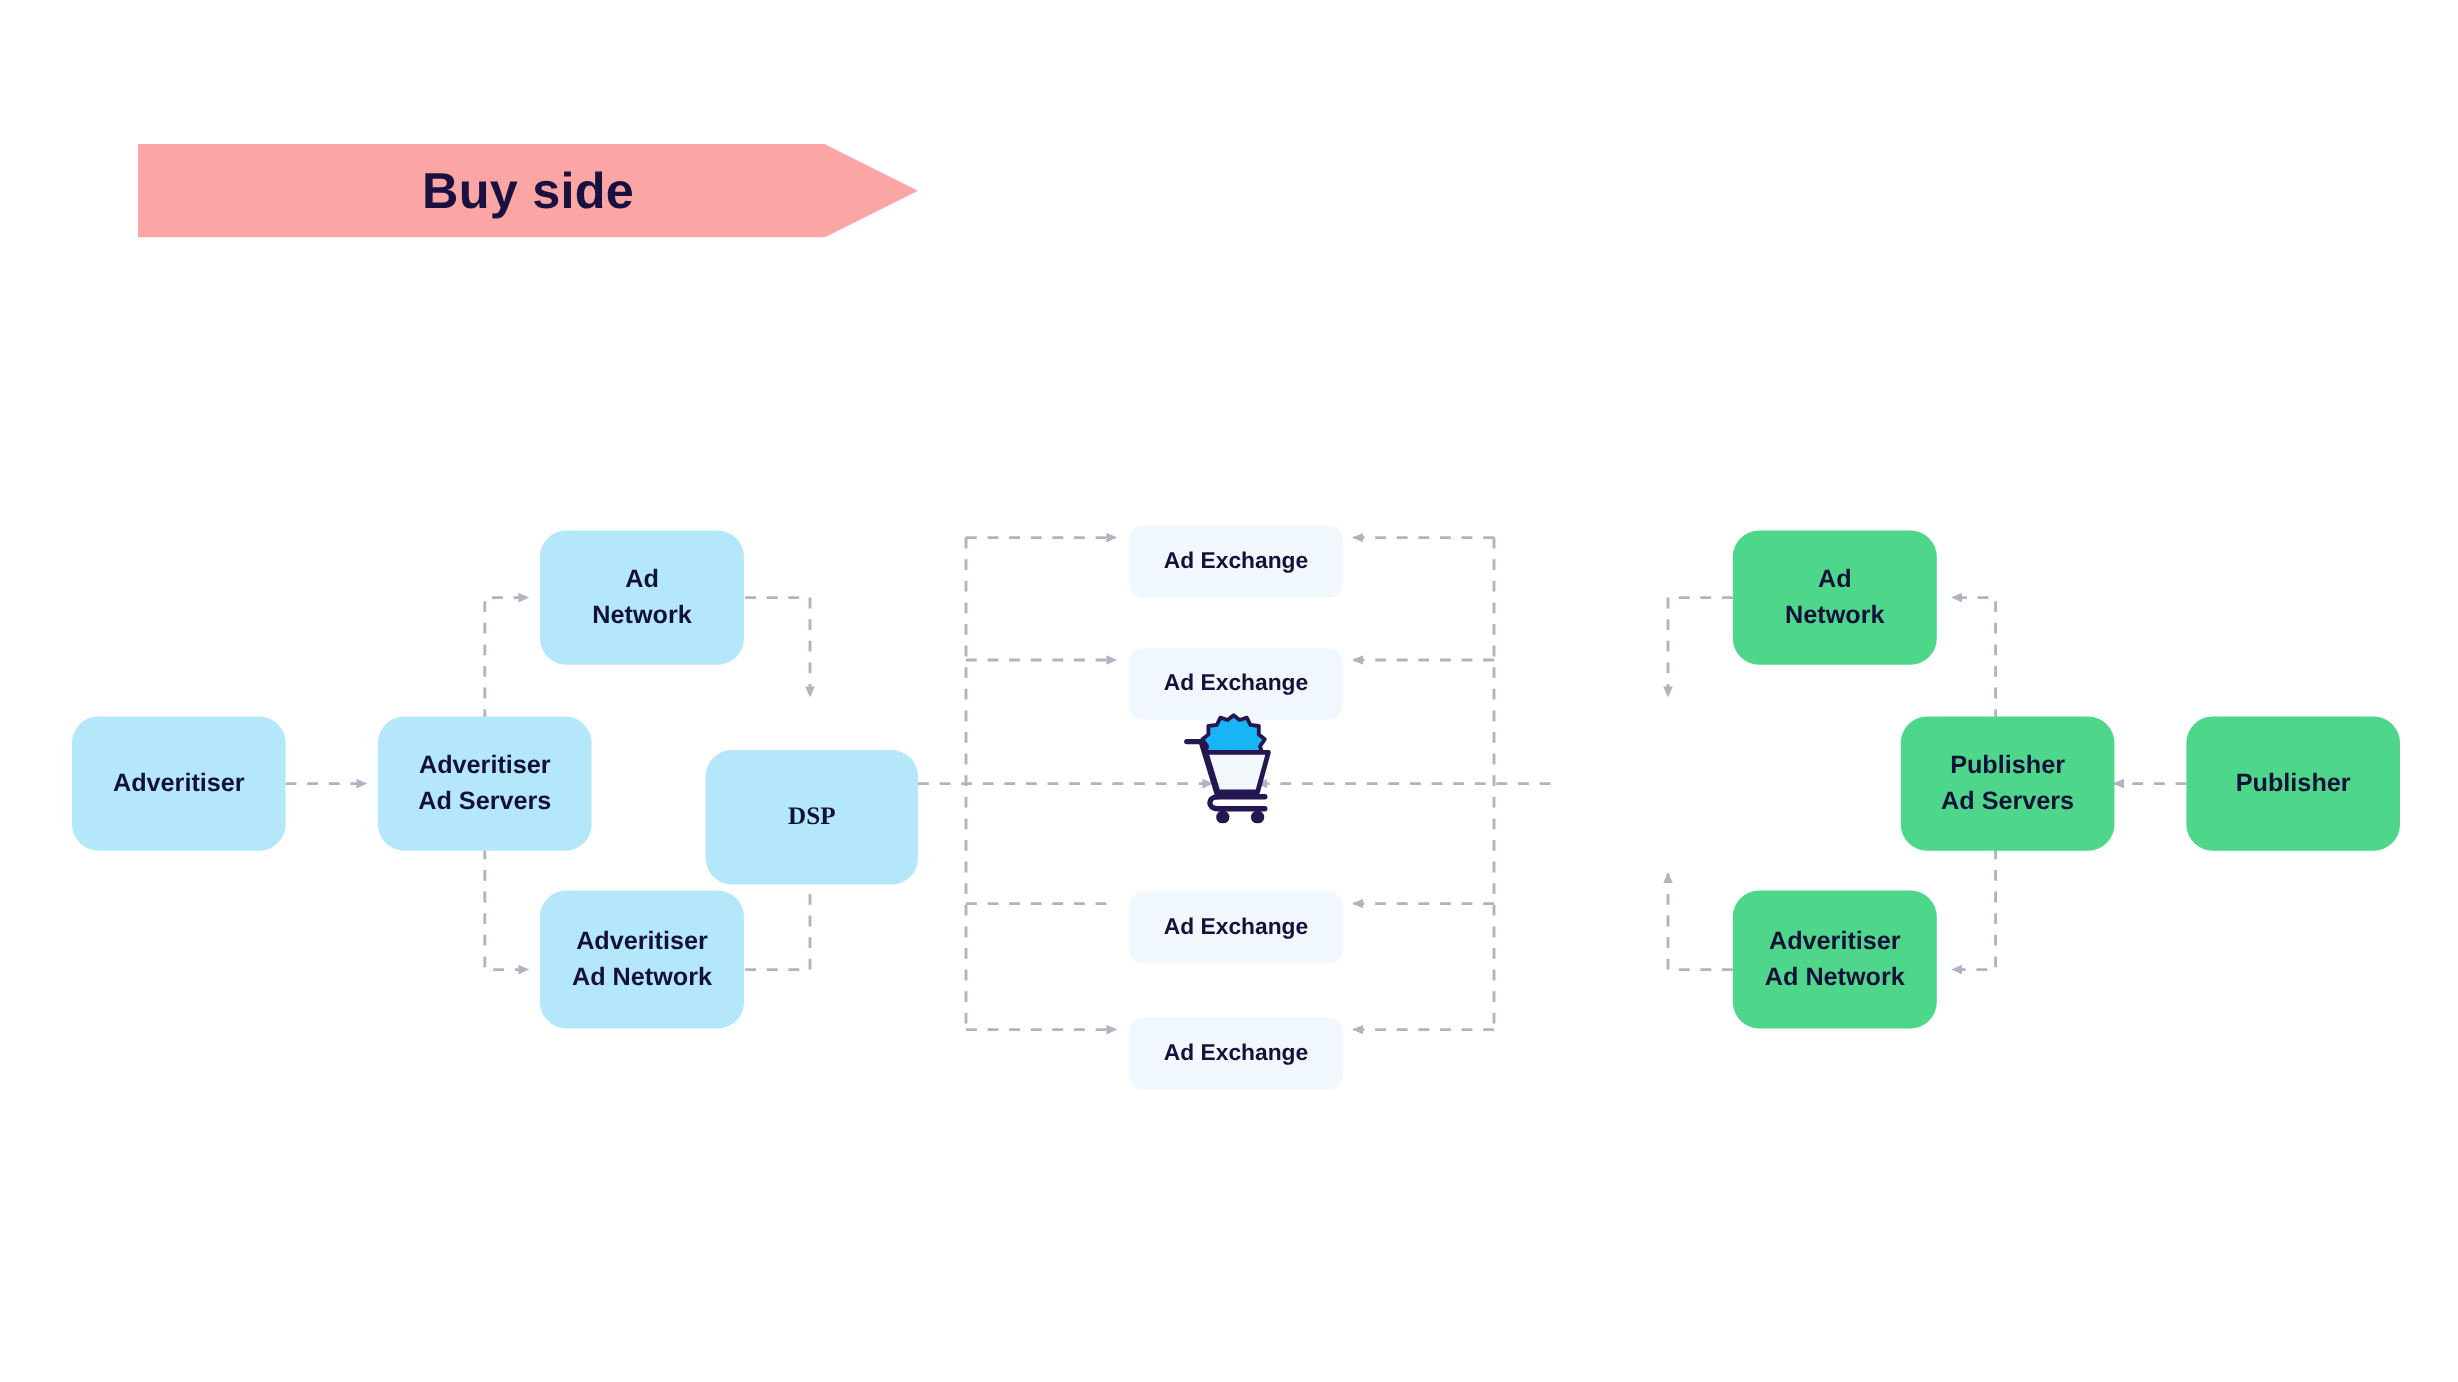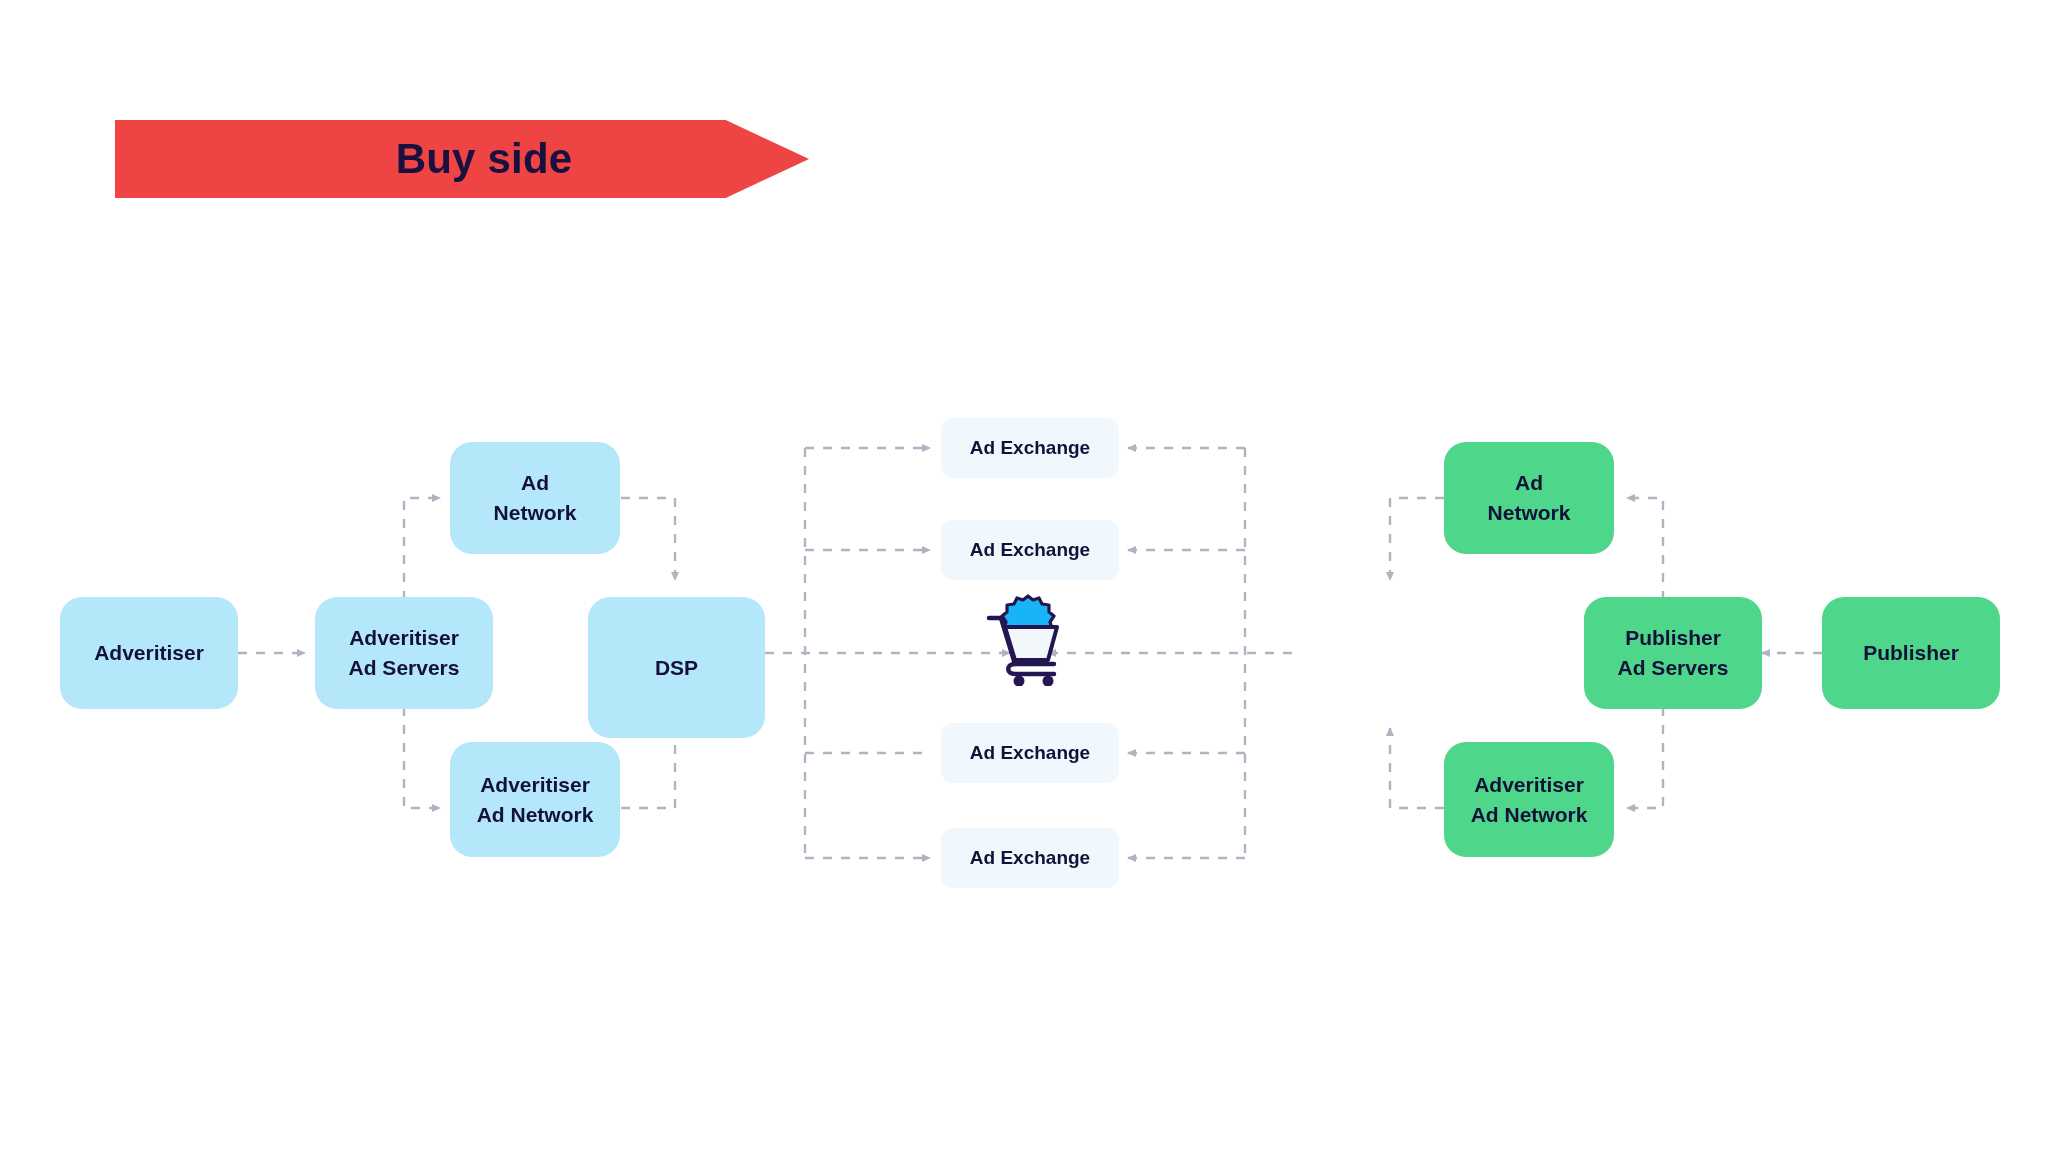--- a/index.html
+++ b/index.html
@@ -32,23 +32,22 @@
     font-size: 42px;
     font-weight: bold;
     letter-spacing: .2px;
     color: #1a1040;
   }
   .banner-buy {
     left: 115px;
     top: 120px;
     width: 650px;
     height: 78px;
-    background: #ef4444;
+    background: #fca5a5;
     clip-path: polygon(0 0, 88% 0, 100% 50%, 88% 100%, 0 100%);
-    padding-left: 44px;
   }
   .banner-sell {
     left: 1295px;
     top: 120px;
     width: 650px;
     height: 78px;
     background: #4ed68b;
     clip-path: polygon(12% 0, 100% 0, 100% 100%, 12% 100%, 0 50%);
   }
   
@@ -66,20 +65,21 @@
     line-height: 1.42;
     box-sizing: border-box;
     padding: 4px 8px;
   }
   .node.blue { background: #b5e7fa; }
   .node.green { background: #4ed68b; }
   .node.pale {
     background: #f1f8fd;
     border-radius: 12px;
     font-size: 19px;
+    margin-top: 20px;
   }
   .node .ln { display: block; white-space: nowrap; }
   
   .cart-icon {
     position: absolute;
     left: 985px;
     top: 594px;
     width: 86px;
     height: 92px;
   }
@@ -159,21 +159,21 @@
   <div class="node blue" style="left:450px; top:442px; width:170px; height:112px;">
     <span class="ln">Ad</span>
     <span class="ln">Network</span>
   </div>
 
   <div class="node blue" style="left:450px; top:742px; width:170px; height:115px;">
     <span class="ln">Adveritiser</span>
     <span class="ln">Ad Network</span>
   </div>
 
-  <div class="node blue" style="left:588px; top:597px; width:177px; height:141px;">
+  <div class="node blue" style="left:588px; top:625px; width:177px; height:112px;font-family:Liberation Serif, serif;">
     <span class="ln">DSP</span>
   </div>
 
   <div class="node pale" style="left:941px; top:418px; width:178px; height:60px;">
     <span class="ln">Ad Exchange</span>
   </div>
   <div class="node pale" style="left:941px; top:520px; width:178px; height:60px;">
     <span class="ln">Ad Exchange</span>
   </div>
   <div class="node pale" style="left:941px; top:723px; width:178px; height:60px;">

